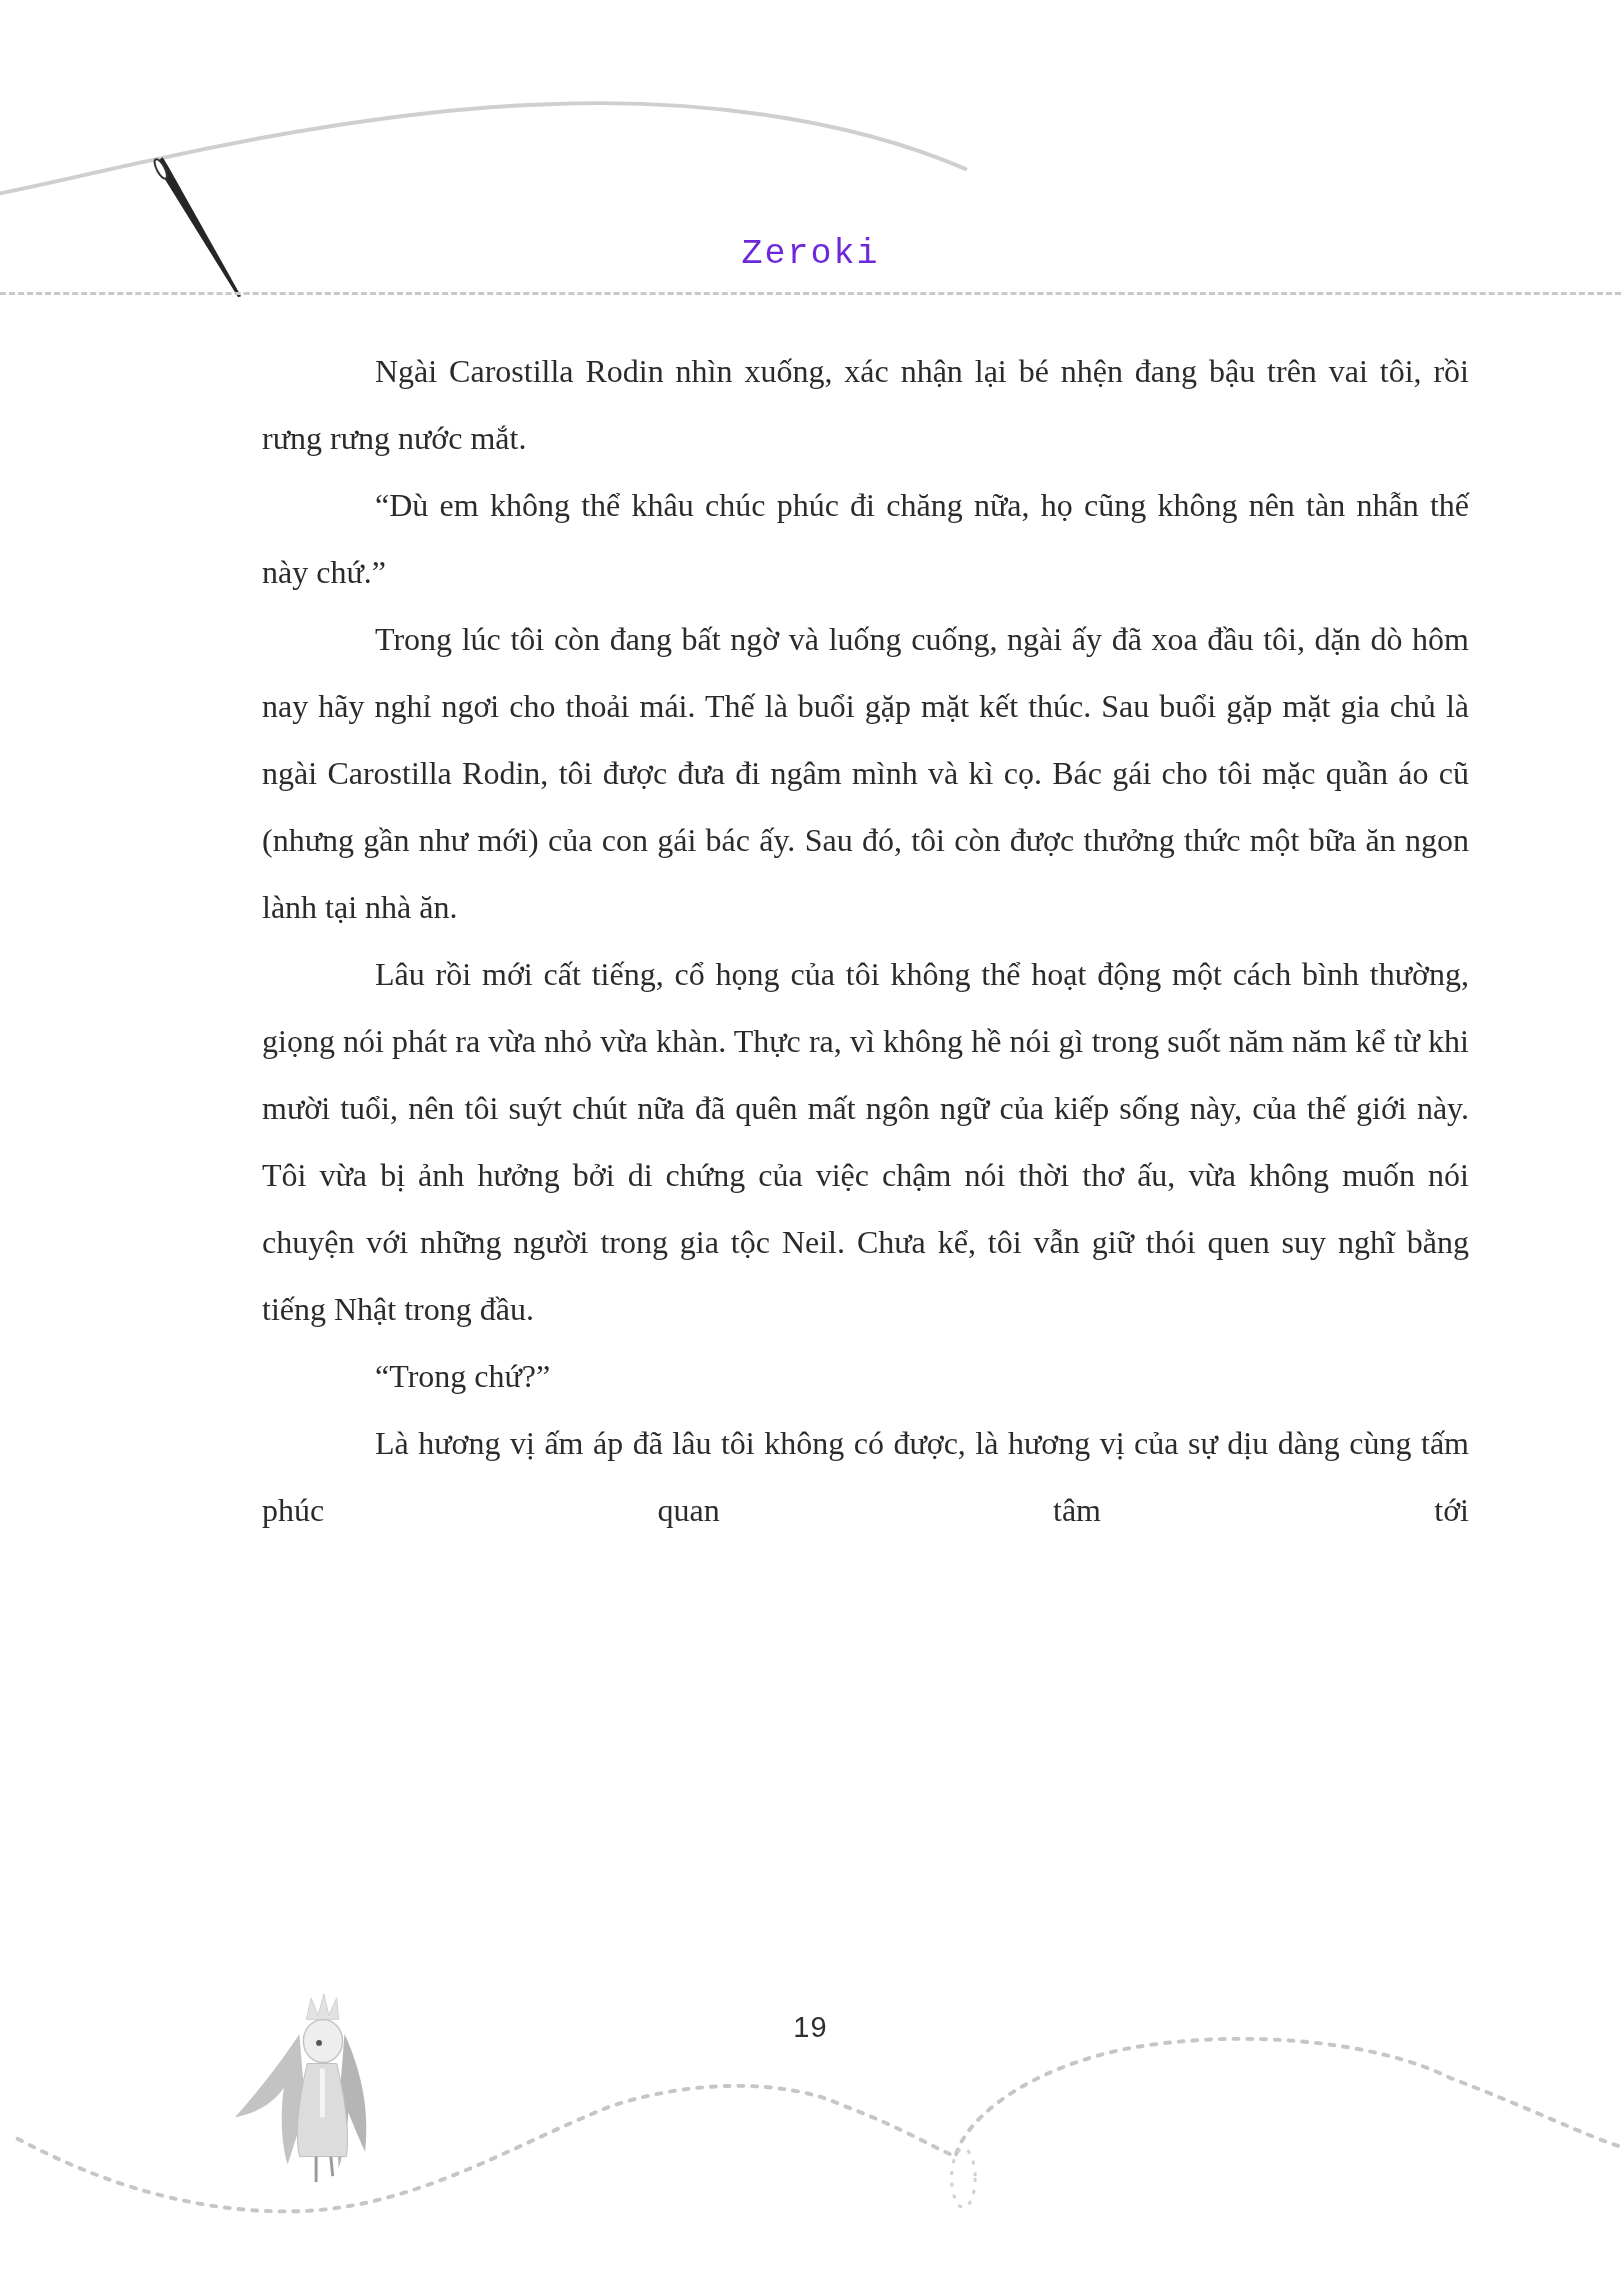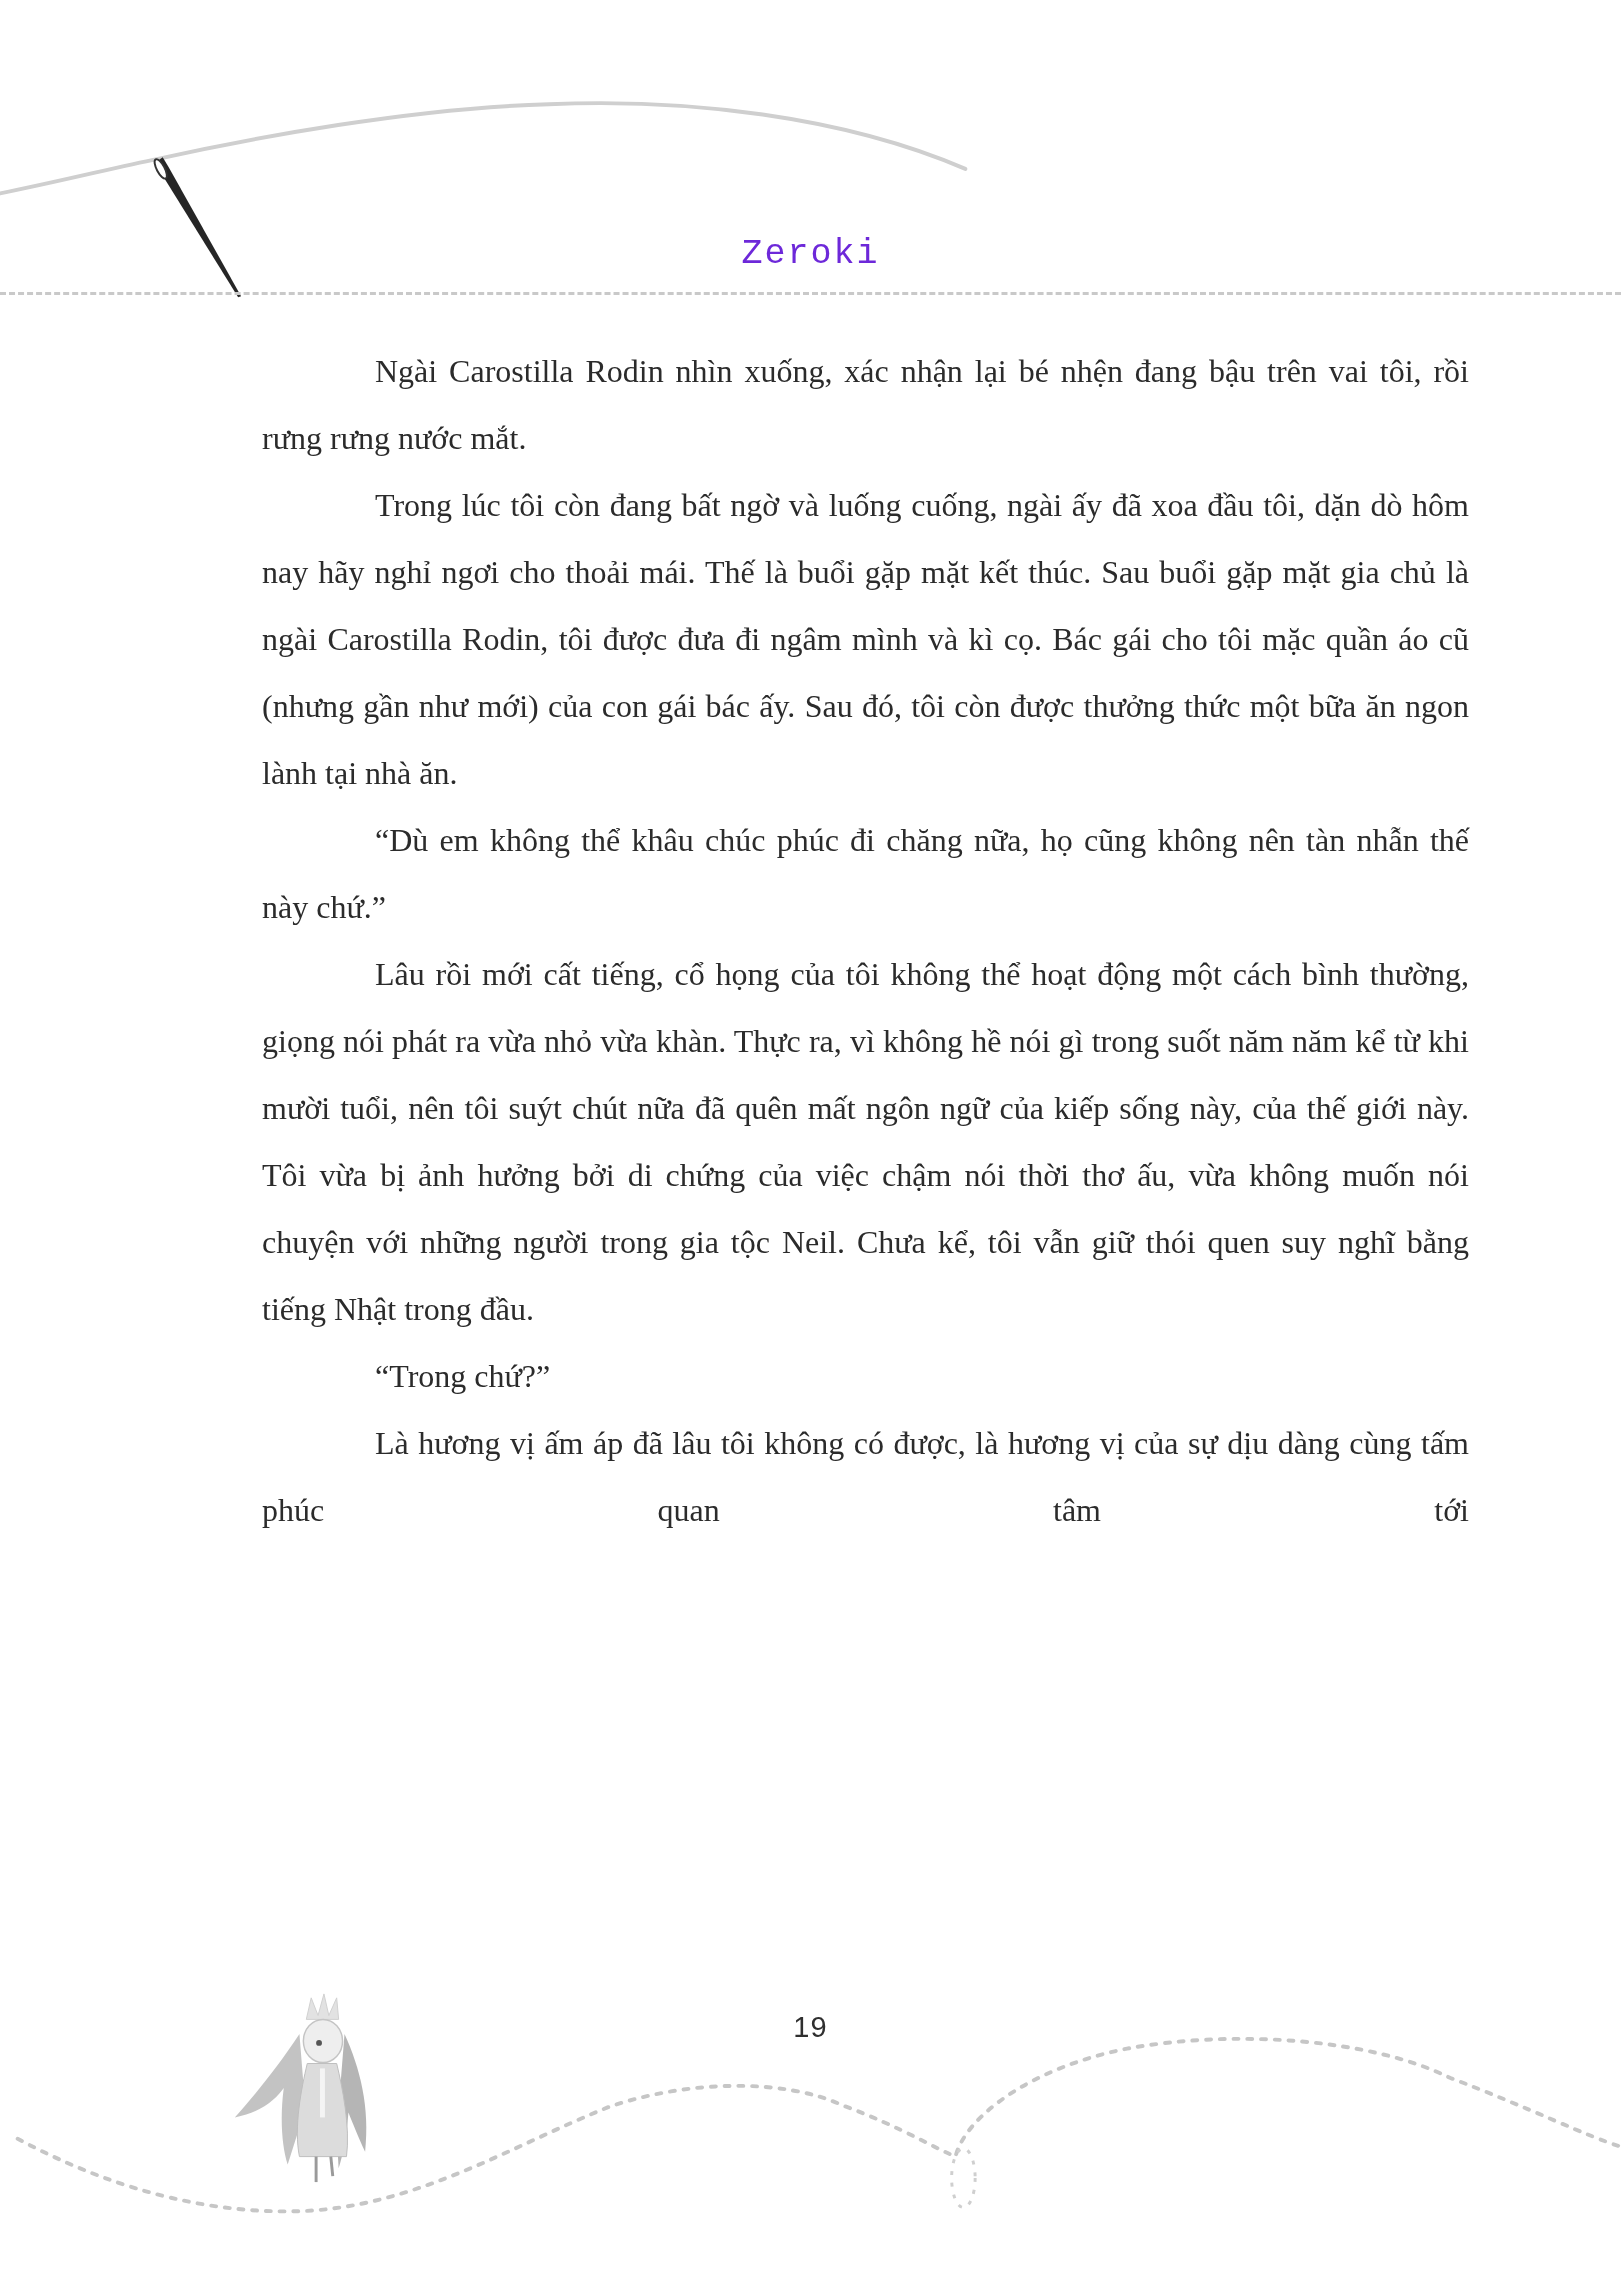--- a/index.html
+++ b/index.html
@@ -94,22 +94,22 @@
   <path d="M 18 2182 C 80 2215, 180 2258, 300 2256 C 420 2254, 520 2190, 620 2150 C 700 2122, 800 2120, 860 2148 C 920 2170, 960 2195, 975 2200 C 985 2160, 1050 2110, 1150 2090 C 1260 2070, 1400 2080, 1480 2120 C 1560 2150, 1620 2180, 1654 2190" fill="none" stroke="#c6c6c6" stroke-width="4" stroke-dasharray="5 9" stroke-linecap="round"></path>
 
   <ellipse cx="983" cy="2222" rx="12" ry="30" fill="none" stroke="#cfcfcf" stroke-width="3" stroke-dasharray="4 8"></ellipse>
 </svg>
 
 <div class="running-header">Zeroki</div>
 <div class="header-rule"></div>
 
 <div class="body-text">
   <p class="para">Ngài Carostilla Rodin nhìn xuống, xác nhận lại bé nhện đang bậu trên vai tôi, rồi rưng rưng nước mắt.</p>
+  <p class="para">“Dù em không thể khâu chúc phúc đi chăng nữa, họ cũng không nên tàn nhẫn thế này chứ.”</p>
   <p class="para">Trong lúc tôi còn đang bất ngờ và luống cuống, ngài ấy đã xoa đầu tôi, dặn dò hôm nay hãy nghỉ ngơi cho thoải mái. Thế là buổi gặp mặt kết thúc. Sau buổi gặp mặt gia chủ là ngài Carostilla Rodin, tôi được đưa đi ngâm mình và kì cọ. Bác gái cho tôi mặc quần áo cũ (nhưng gần như mới) của con gái bác ấy. Sau đó, tôi còn được thưởng thức một bữa ăn ngon lành tại nhà ăn.</p>
-  <p class="para">“Dù em không thể khâu chúc phúc đi chăng nữa, họ cũng không nên tàn nhẫn thế này chứ.”</p>
   <p class="para">Lâu rồi mới cất tiếng, cổ họng của tôi không thể hoạt động một cách bình thường, giọng nói phát ra vừa nhỏ vừa khàn. Thực ra, vì không hề nói gì trong suốt năm năm kể từ khi mười tuổi, nên tôi suýt chút nữa đã quên mất ngôn ngữ của kiếp sống này, của thế giới này. Tôi vừa bị ảnh hưởng bởi di chứng của việc chậm nói thời thơ ấu, vừa không muốn nói chuyện với những người trong gia tộc Neil. Chưa kể, tôi vẫn giữ thói quen suy nghĩ bằng tiếng Nhật trong đầu.</p>
   <p class="para">“Trong chứ?”</p>
   <p class="para" style="text-align-last: justify;">Là hương vị ấm áp đã lâu tôi không có được, là hương vị của sự dịu dàng cùng tấm phúc quan tâm tới</p>
 </div>
 
 <svg class="mascot" viewBox="0 0 200 200" xmlns="http://www.w3.org/2000/svg">
 
   <path d="M 85 30 L 90 8 L 97 26 L 103 4 L 108 26 L 116 8 L 118 30 Z" fill="#e2e2e2" stroke="#d0d0d0" stroke-width="1"></path>
 
   <ellipse cx="102" cy="52" rx="20" ry="22" fill="#eeeeee" stroke="#c4c4c4" stroke-width="1.5"></ellipse>

